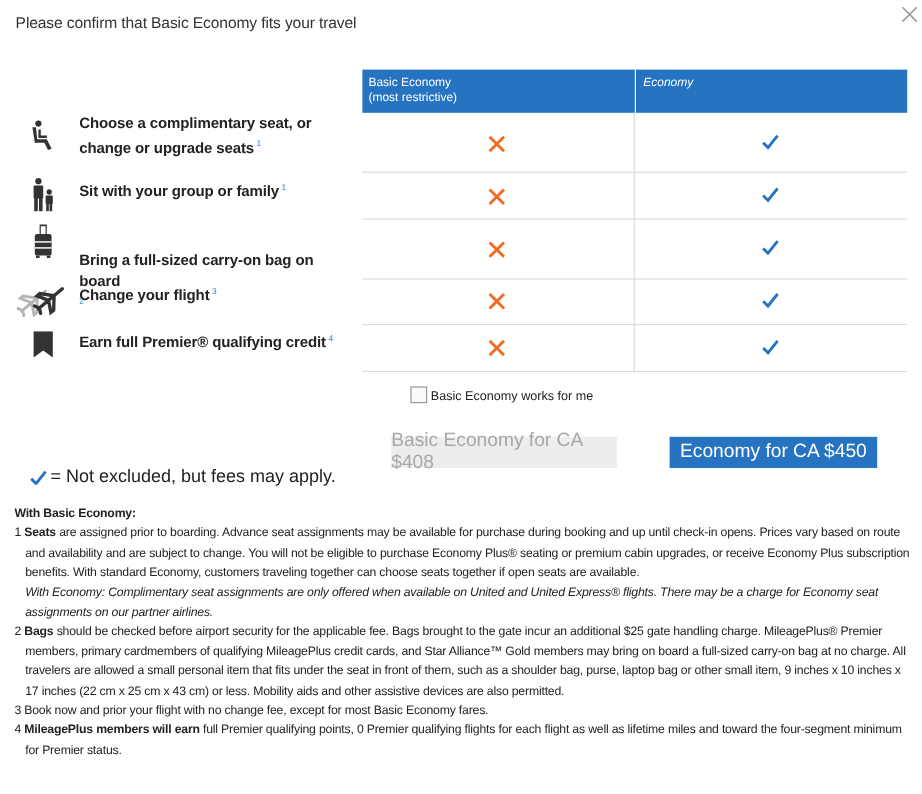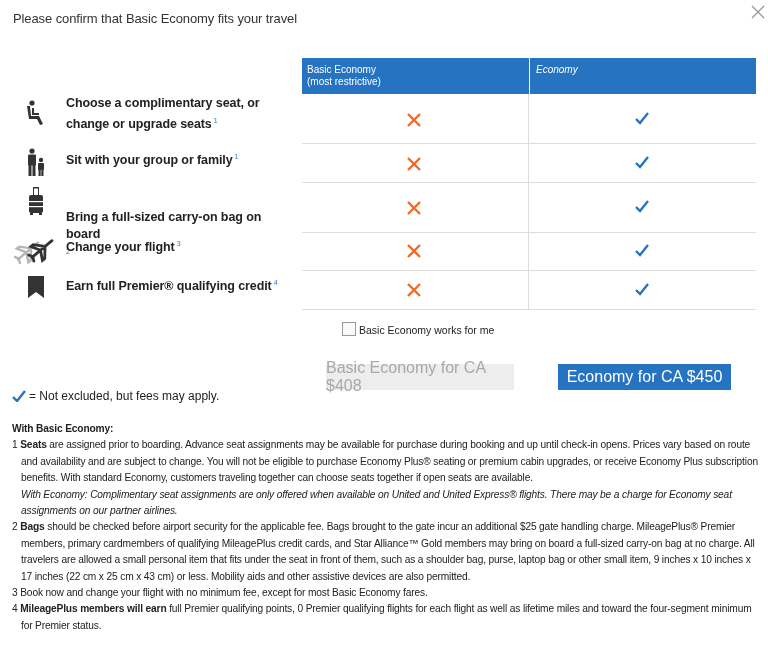--- a/index.html
+++ b/index.html
@@ -22,21 +22,21 @@
   .hline { position: absolute; left: 302px; width: 454px; height: 1px; background: #ddd; }
   .mark { position: absolute; width: 16px; height: 16px; }
 
   .checkrow { position: absolute; left: 342px; top: 322px; display: flex; align-items: flex-end; font-size: 10.5px; color: #222; cursor: pointer; }
   .checkrow .box { width: 14px; height: 14px; border: 1px solid #999; background: #fafafa; margin-right: 3px; }
 
   .btn { position: absolute; top: 364px; height: 26px; font-size: 16px; display: flex; align-items: center; justify-content: center; cursor: pointer; }
   .btn.be { left: 326px; width: 188px; background: #ededed; color: #a8a8a8; }
   .btn.ec { left: 558px; width: 173px; background: #2573c1; color: #fff; }
 
-  .legend { position: absolute; left: 12px; top: 389px; display: flex; align-items: center; font-size: 12px; color: #222; }
+  .legend { position: absolute; left: 25px; top: 389px; display: flex; align-items: center; font-size: 15px; color: #222; }
   .legend svg { width: 14px; height: 12px; margin-right: 3px; }
 
   .notes { position: absolute; left: 12px; top: 421px; width: 750px; font-size: 10.2px; line-height: 16.4px; color: #222; letter-spacing: -0.15px; }
   .notes .head { font-weight: bold; }
   .note { padding-left: 9px; text-indent: -9px; }
   .note b { font-weight: bold; }
   .note i { font-style: italic; display: block; text-indent: 0; }
 </style>
 </head>
 <body>
@@ -189,16 +189,16 @@
     <svg viewBox="0 0 14 12">
         <path d="M1 7 L5 11 L13 1" stroke="#2573c1" stroke-width="2.4" fill="none"></path>
       </svg>
     <span>= Not excluded, but fees may apply.</span>
   </div>
 
   <div class="notes">
     <div class="head">With Basic Economy:</div>
     <div class="note"><span>1</span> <b>Seats</b><span> are assigned prior to boarding. Advance seat assignments may be available for purchase during booking and up until check-in opens. Prices vary based on route and availability and are subject to change. You will not be eligible to purchase Economy Plus® seating or premium cabin upgrades, or receive Economy Plus subscription benefits. With standard Economy, customers traveling together can choose seats together if open seats are available.</span><i>With Economy: Complimentary seat assignments are only offered when available on United and United Express® flights. There may be a charge for Economy seat assignments on our partner airlines.</i></div>
     <div class="note"><span>2</span> <b>Bags</b><span> should be checked before airport security for the applicable fee. Bags brought to the gate incur an additional $25 gate handling charge. MileagePlus® Premier members, primary cardmembers of qualifying MileagePlus credit cards, and Star Alliance™ Gold members may bring on board a full-sized carry-on bag at no charge. All travelers are allowed a small personal item that fits under the seat in front of them, such as a shoulder bag, purse, laptop bag or other small item, 9 inches x 10 inches x 17 inches (22 cm x 25 cm x 43 cm) or less. Mobility aids and other assistive devices are also permitted.</span></div>
-    <div class="note"><span>3</span> <span>Book now and change your flight with no minimum fee, except for most Basic Economy fares.</span></div>
+    <div class="note"><span>3</span> <span>Book now and prior your flight with no change fee, except for most Basic Economy fares.</span></div>
     <div class="note"><span>4</span> <b>MileagePlus members will earn</b><span> full Premier qualifying points, 0 Premier qualifying flights for each flight as well as lifetime miles and toward the four-segment minimum for Premier status.</span></div>
   </div>
 </div>
 
 </body></html>

